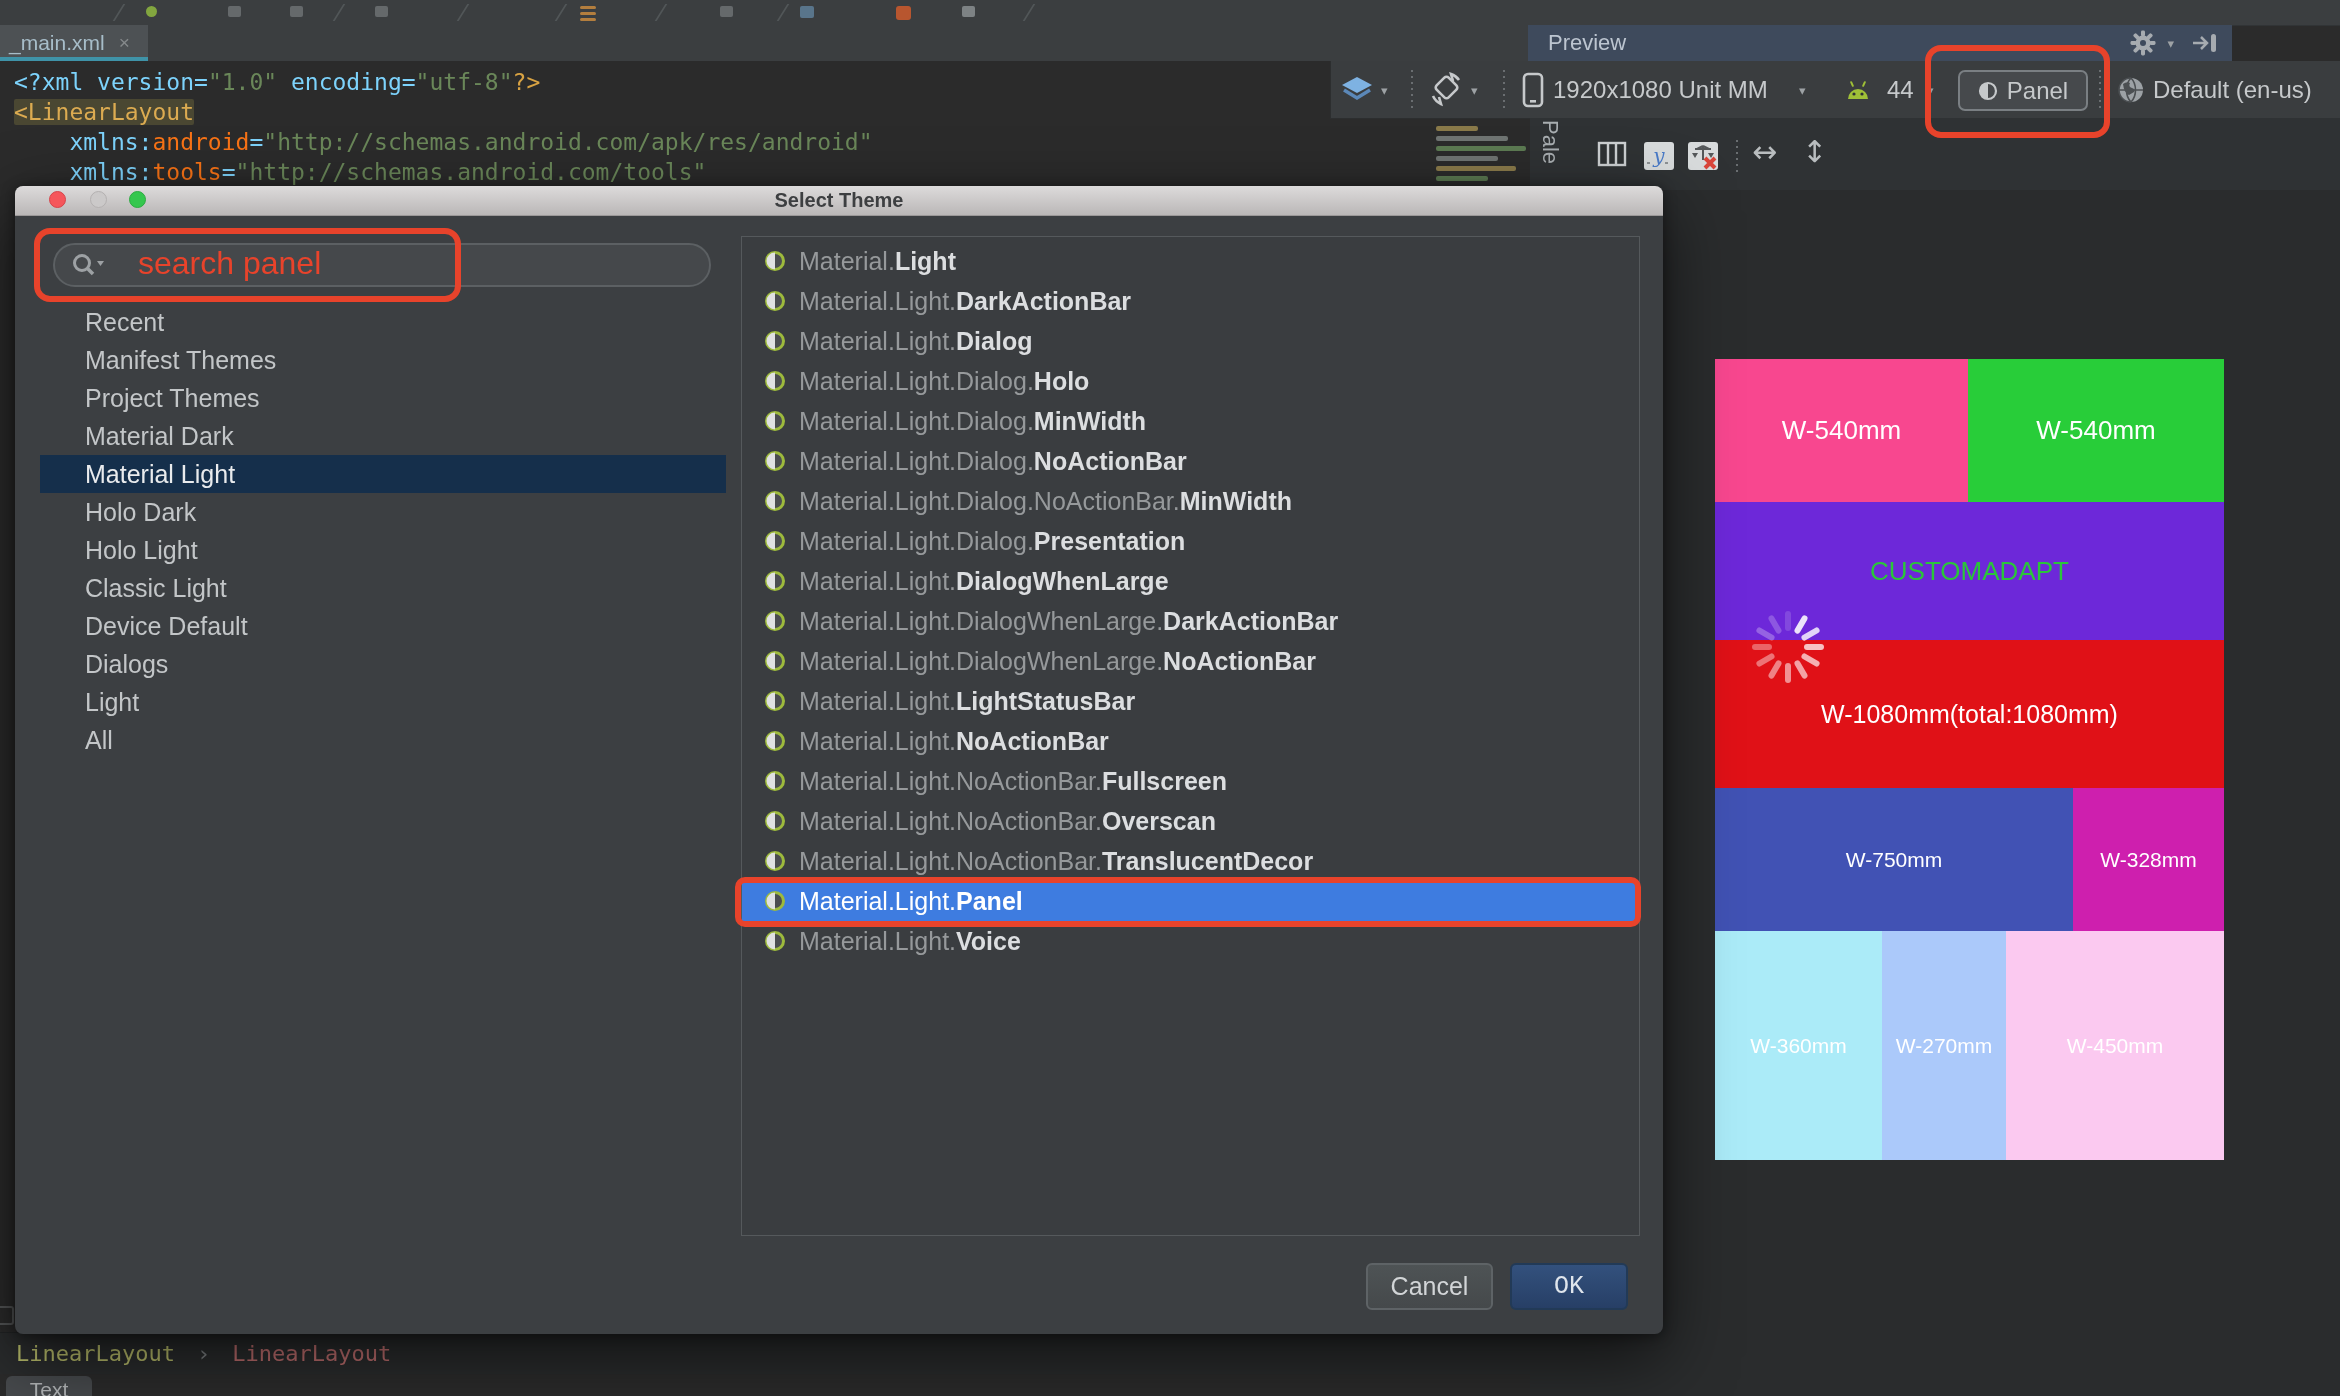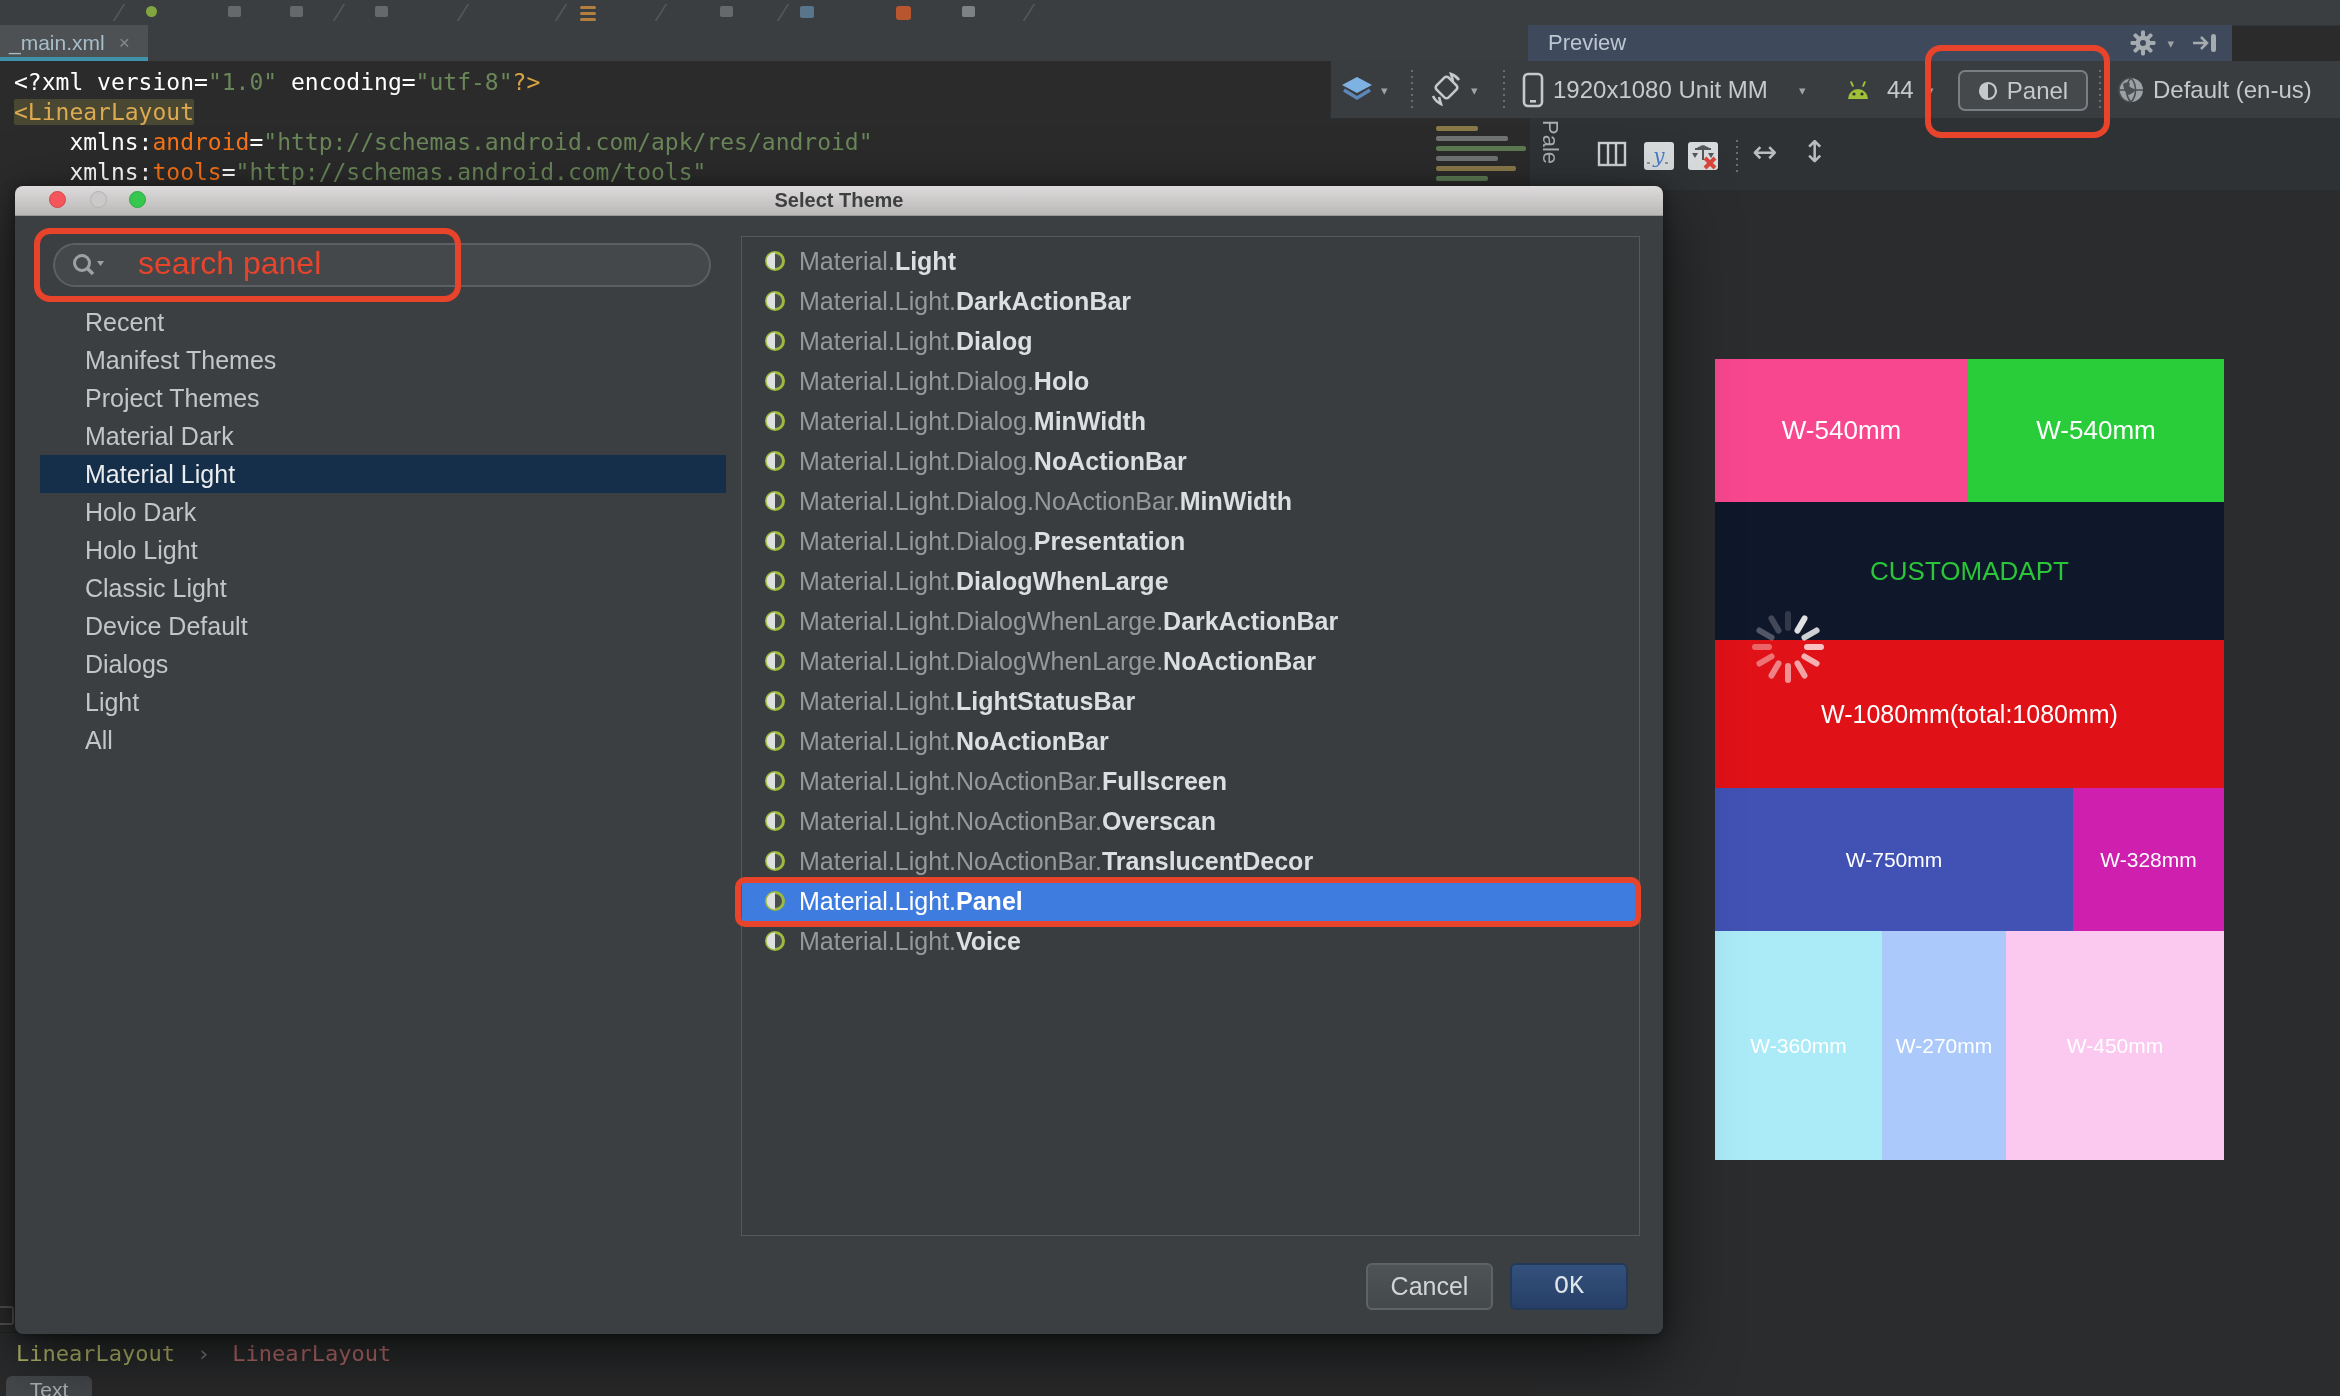--- a/index.html
+++ b/index.html
@@ -17,21 +17,21 @@
   #editor-tab .lbl{color:#a7bdc9;font-size:21px;}
   #editor-tab .x{color:#85898b;font-size:19px;margin-left:14px;}
   #tab-underline{position:absolute;left:0;top:32px;width:148px;height:4px;background:#3f93a8;}
   #preview-header{left:1528px;top:25px;width:704px;height:36px;background:#3e4a5c;display:flex;align-items:center;}
   #preview-header .ttl{color:#bcc5d0;font-size:22px;margin-left:20px;}
   .hdr-ico{position:absolute;top:50%;transform:translateY(-50%);}
   
   #editor{left:0;top:61px;width:1530px;height:1271px;background:#2b2b2b;}
   #code-lines{position:absolute;left:14px;top:6px;font-family:"DejaVu Sans Mono","Liberation Mono",monospace;
       font-size:23px;line-height:30px;white-space:pre;}
-  .tok-pl{color:#ffffff}.tok-st{color:#6a8759}.tok-pi{color:#d9a343}
+  .tok-pl{color:#7dd3fc}.tok-st{color:#6a8759}.tok-pi{color:#d9a343}
   .tok-tag{color:#dcab51}.tok-attr{color:#f97316}
   .tok-hl{background:#4a4732;border-radius:2px;}
   #gutter-ico{left:-5px;top:1245px;width:15px;height:15px;border:2px solid #7f8486;border-radius:3px;opacity:.5;}
   
   #toolbar1{left:1330px;top:61px;width:1010px;height:57px;background:#3a3d3f;
       border-bottom:1px solid #2c2e2f;border-left:1px solid #2c2e2f;}
   .t1{position:absolute;top:50%;transform:translateY(-50%);display:flex;align-items:center;color:#c6c9cb;font-size:24px;}
   .caret{color:#9da2a5;font-size:13px;font-family:"DejaVu Sans",sans-serif;}
   .dotsep{position:absolute;top:9px;width:2px;height:40px;
       background-image:repeating-linear-gradient(#6a6e71 0 2px,transparent 2px 6px);}
@@ -258,21 +258,21 @@
   <span class="abs arrowglyph" style="left:1752px">↔</span>
   <span class="abs arrowglyph" style="left:1802px">↕</span>
 
   <div class="abs" id="canvas">
     <div id="blocks">
         <div class="brow" style="height: 143px;">
           <div class="bcell" style="width: 253px; background: rgb(248, 71, 143); color: rgb(255, 255, 255); font-size: 26px;">W-540mm</div>
           <div class="bcell" style="width: 256px; background: rgb(40, 205, 57); color: rgb(255, 255, 255); font-size: 26px;">W-540mm</div>
         </div>
         <div class="brow" style="height: 138px;">
-          <div class="bcell" style="width: 556px; background: #0f172a; color: rgb(43, 197, 58); font-size: 26px;">CUSTOMADAPT</div>
+          <div class="bcell" style="width: 556px; background: #6d28d9; color: rgb(43, 197, 58); font-size: 26px;">CUSTOMADAPT</div>
         </div>
         <div class="brow" style="height: 148px;">
           <div class="bcell" style="width: 509px; background: rgb(224, 17, 23); color: rgb(255, 255, 255); font-size: 25px;">W-1080mm(total:1080mm)</div>
         </div>
         <div class="brow" style="height: 143px;">
           <div class="bcell" style="width: 358px; background: rgb(65, 82, 180); color: rgb(255, 255, 255); font-size: 21px;">W-750mm</div>
           <div class="bcell" style="width: 151px; background: rgb(206, 31, 174); color: rgb(255, 255, 255); font-size: 21px;">W-328mm</div>
         </div>
         <div class="brow" style="height: 229px;">
           <div class="bcell" style="width: 167px; background: rgb(171, 235, 248); color: rgb(255, 255, 255); font-size: 21px;">W-360mm</div>

